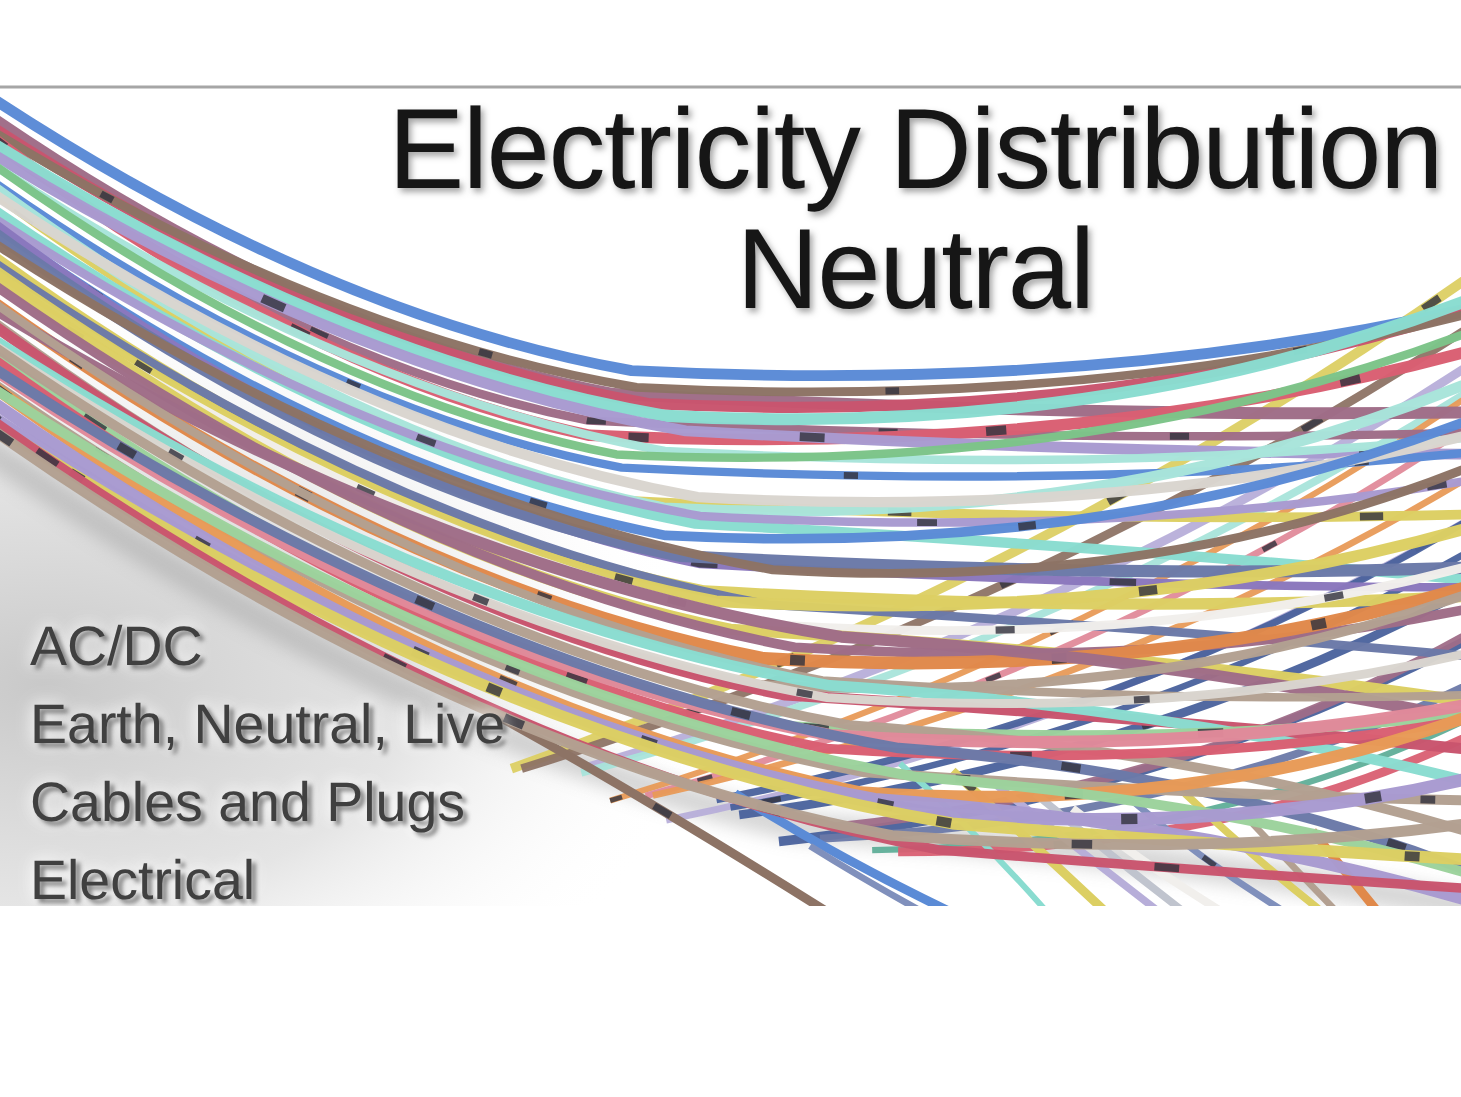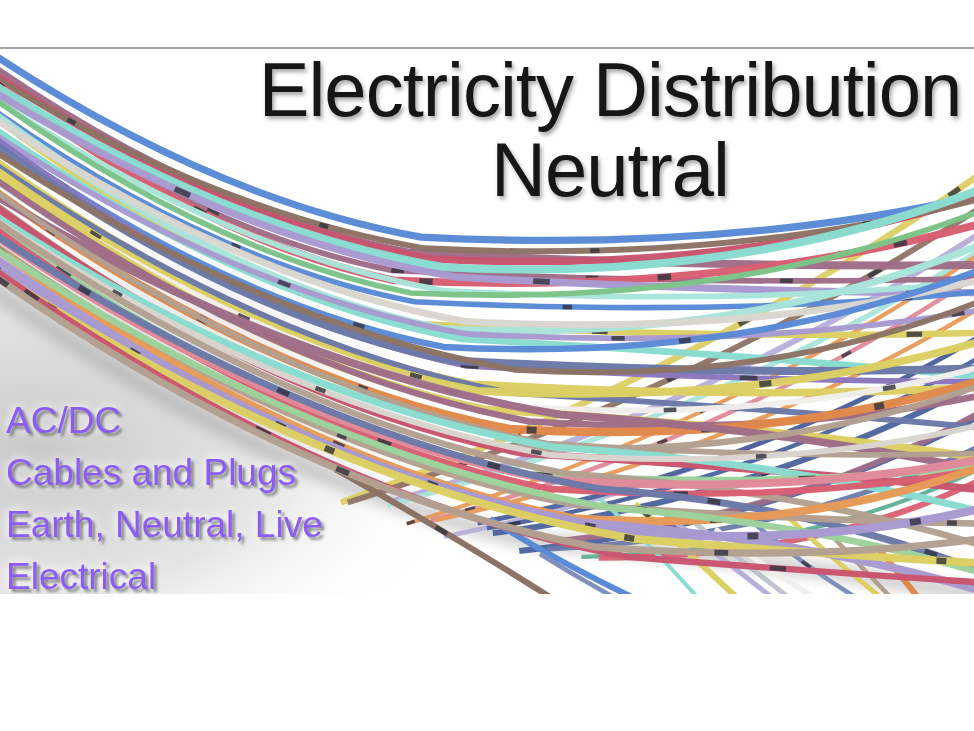--- a/index.html
+++ b/index.html
@@ -7,20 +7,21 @@
     padding: 0;
     background: #ffffff;
     font-family: "Liberation Sans", sans-serif;
   }
   .stage {
     position: relative;
     width: 974px;
     height: 594px;
     overflow: hidden;
     background: #ffffff;
+    margin-top: 10px;
   }
   .divider {
     position: absolute;
     left: 0;
     top: 47px;
     width: 974px;
     height: 2px;
     background: #a6a6a6;
   }
   .photo {
@@ -41,28 +42,28 @@
     font-size: 76px;
     font-weight: 400;
     letter-spacing: -1px;
     line-height: 80px;
     color: #161616;
     text-shadow: 2px 3px 4px rgba(90,90,90,0.55), 0 0 10px rgba(255,255,255,0.9);
   }
   .title span { display: block; }
   .topics {
     position: absolute;
-    left: 6px;
+    left: 20px;
     top: 395px;
     margin: 0;
     padding: 0;
     list-style: none;
     font-size: 37px;
     line-height: 52px;
-    color: #8b5cf6;
+    color: #404040;
     text-shadow: 3px 3px 3px rgba(70,70,70,0.65),
                  0 0 9px rgba(255,255,255,0.95),
                  0 0 14px rgba(255,255,255,0.85);
   }
 </style>
 </head>
 <body>
 
 <div class="stage">
 
@@ -194,18 +195,18 @@
 
   <div class="divider"></div>
 
   <h1 class="title">
     <span>Electricity Distribution</span>
     <span>Neutral</span>
   </h1>
 
   <ul class="topics">
     <li>AC/DC</li>
+    <li>Earth, Neutral, Live</li>
     <li>Cables and Plugs</li>
-    <li>Earth, Neutral, Live</li>
     <li>Electrical</li>
   </ul>
 
 </div>
 
 </body></html>

